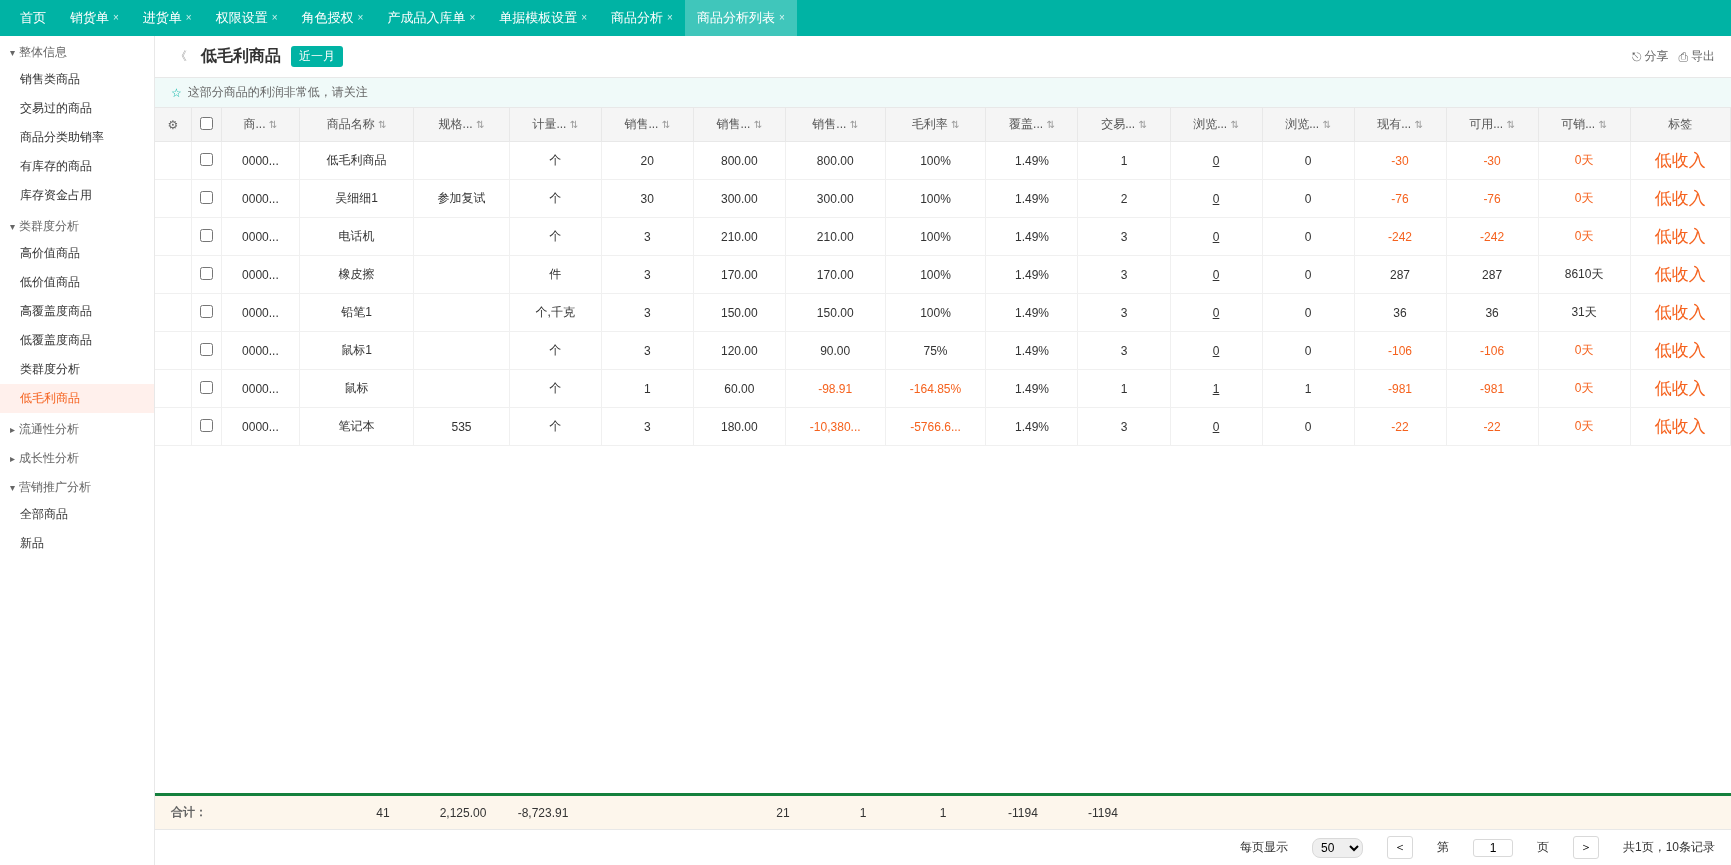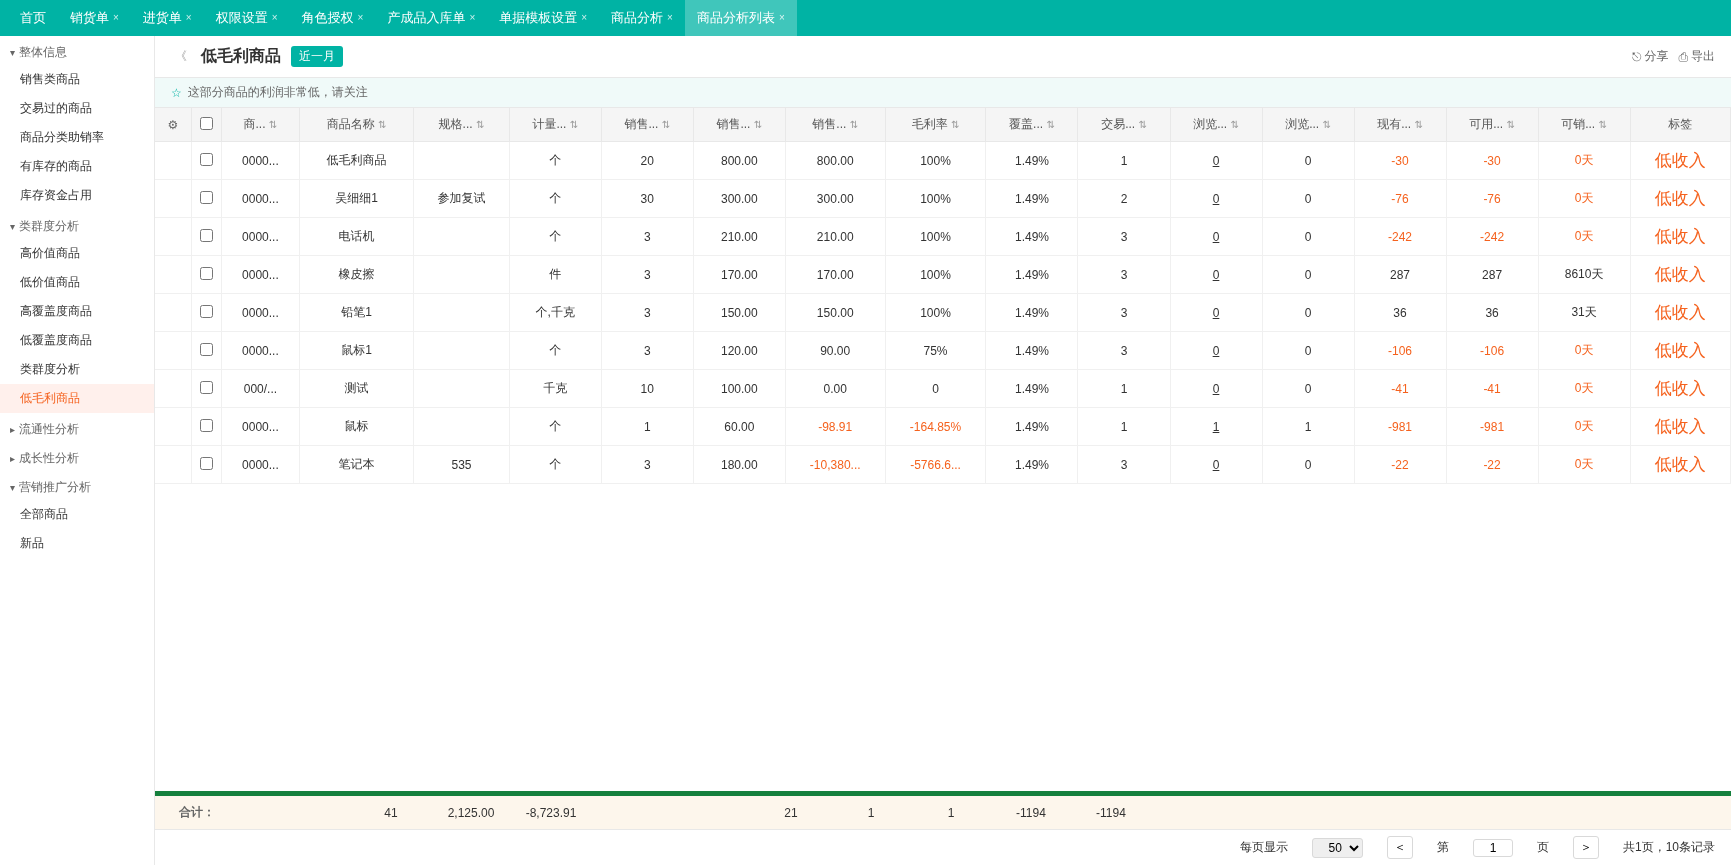--- a/index.html
+++ b/index.html
@@ -174,24 +174,24 @@
     }
     .tag-low-income {
       color: #f5621e;
       font-size: 17px;
     }
     .underline-link { text-decoration: underline; cursor: pointer; }
 
     
     .table-footer {
       background: #fdf6ec;
-      padding: 8px 24px;
-      display: flex;
-      align-items: center;
-      border-top: 5px solid #15803d;
+      padding: 8px 16px;
+      display: flex;
+      align-items: center;
+      border-top: 3px solid #15803d;
       font-size: 12px;
       gap: 16px;
     }
     .footer-label { color: #666; font-weight: bold; }
     .footer-cells {
       display: flex;
       gap: 0;
       flex: 1;
     }
     .footer-cell {
@@ -206,24 +206,23 @@
       padding: 6px 16px;
       display: flex;
       align-items: center;
       justify-content: flex-end;
       gap: 24px;
       border-top: 1px solid #e8e8e8;
       font-size: 12px;
     }
     .page-size-select {
       border: 1px solid #d9d9d9;
-      border-radius: 3px;
+      border-radius: 8px;
       padding: 1px 4px;
       font-size: 12px;
-      text-align: right;
     }
     .page-btn {
       border: 1px solid #d9d9d9;
       background: #fff;
       padding: 2px 6px;
       cursor: pointer;
       border-radius: 3px;
       font-size: 12px;
     }
     .page-btn:disabled { color: #ccc; cursor: not-allowed; }
@@ -494,40 +493,20 @@
       <td class="underline-link">0</td>
       <td>0</td>
       <td style="color:#f5621e">-106</td>
       <td style="color:#f5621e">-106</td>
       <td style="color:#f5621e">0天</td>
       <td><span class="tag-low-income">低收入</span></td>
     </tr>
             <tr>
       <td></td>
       <td class="checkbox-cell"><input type="checkbox" style=""></td>
-      <td>000/...</td>
-      <td>测试</td>
-      <td></td>
-      <td>千克</td>
-      <td>10</td>
-      <td>100.00</td>
-      <td style="color:#333">0.00</td>
-      <td style="color:#333">0</td>
-      <td>1.49%</td>
-      <td>1</td>
-      <td class="underline-link">0</td>
-      <td>0</td>
-      <td style="color:#f5621e">-41</td>
-      <td style="color:#f5621e">-41</td>
-      <td style="color:#f5621e">0天</td>
-      <td><span class="tag-low-income">低收入</span></td>
-    </tr>
-            <tr>
-      <td></td>
-      <td class="checkbox-cell"><input type="checkbox" style=""></td>
       <td>0000...</td>
       <td>鼠标</td>
       <td></td>
       <td>个</td>
       <td>1</td>
       <td>60.00</td>
       <td style="color:#f5621e">-98.91</td>
       <td style="color:#f5621e">-164.85%</td>
       <td>1.49%</td>
       <td>1</td>

